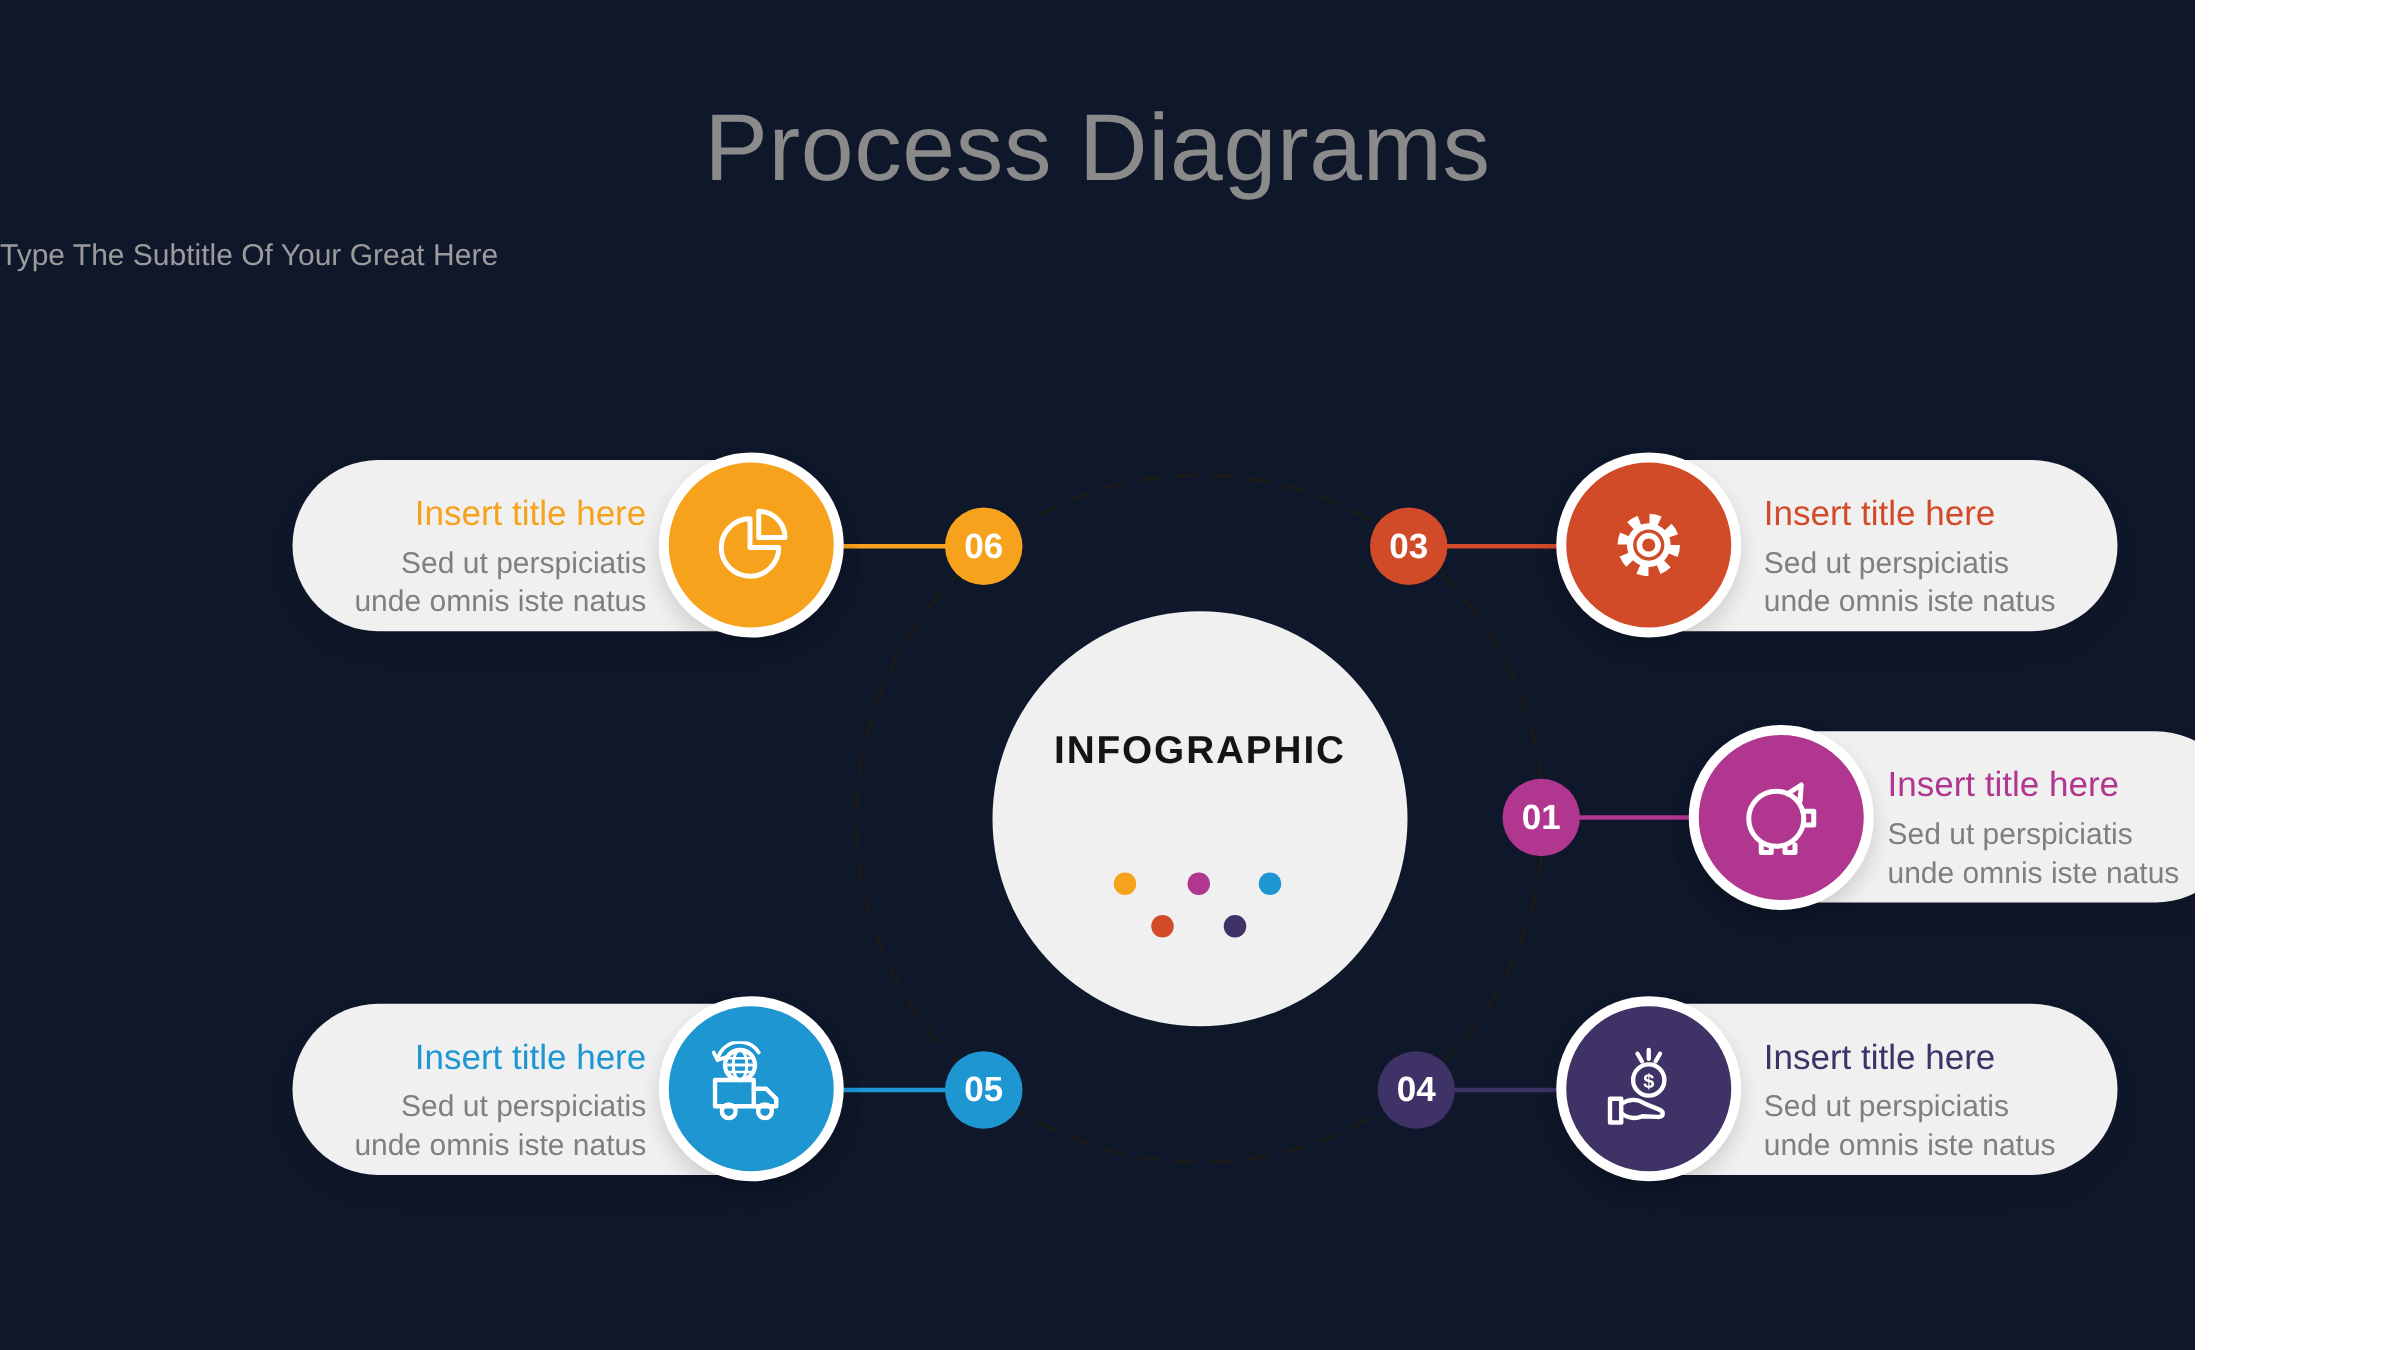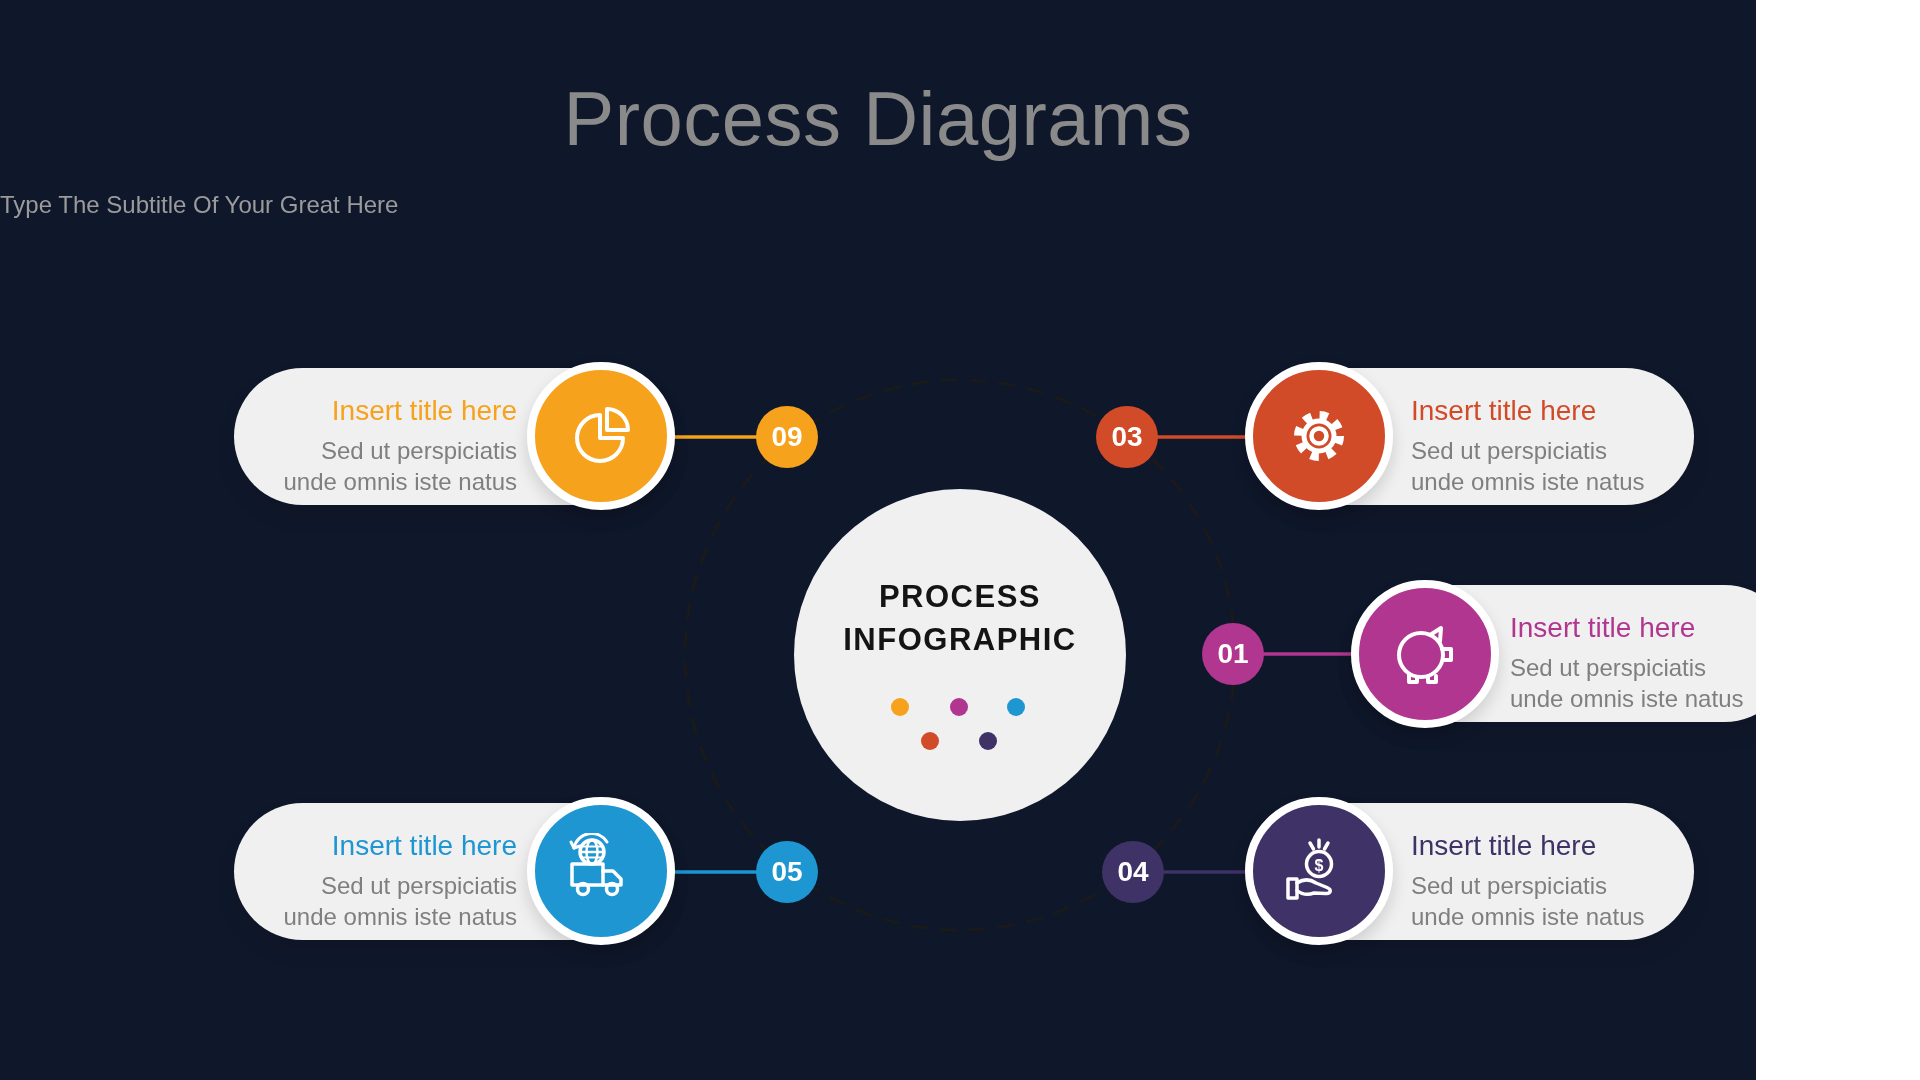--- a/index.html
+++ b/index.html
@@ -73,21 +73,20 @@
     <circle cx="960" cy="655" r="275" fill="none" stroke="#1a1a1a" stroke-width="3" stroke-dasharray="17 12"></circle>
     <line x1="601" y1="437" x2="787" y2="437" stroke-width="3.5" stroke="#F6A21D"></line>
     <line x1="1319" y1="437" x2="1127" y2="437" stroke-width="3.5" stroke="#D14B28"></line>
     <line x1="1425" y1="654" x2="1233" y2="654" stroke-width="3.5" stroke="#B0368F"></line>
     <line x1="1319" y1="872" x2="1133" y2="872" stroke-width="3.5" stroke="#3E3266"></line>
     <line x1="601" y1="872" x2="787" y2="872" stroke-width="3.5" stroke="#1E96D2"></line>
   </svg>
 
   <div class="center-circle">
     <div class="center-title">
-      <div class="ct1">PROCESS</div>
       <div class="ct2">INFOGRAPHIC</div>
     </div>
     <span class="dot" style="left: 97px; top: 209px; background: rgb(246, 162, 29);"></span>
     <span class="dot" style="left: 156px; top: 209px; background: rgb(176, 54, 143);"></span>
     <span class="dot" style="left: 213px; top: 209px; background: rgb(30, 150, 210);"></span>
     <span class="dot" style="left: 127px; top: 243px; background: rgb(209, 75, 40);"></span>
     <span class="dot" style="left: 185px; top: 243px; background: rgb(62, 50, 102);"></span>
   </div>
 
   <div class="card card-left" id="card-1" style="--c: #F6A21D;">
@@ -96,21 +95,21 @@
       <span>Sed ut perspiciatis</span><br>
       <span>unde omnis iste natus</span>
     </div>
   </div>
   <div class="icon-circle" id="icon-1" style="--c: #F6A21D;">
     <svg width="76" height="76" viewBox="0 0 76 76" stroke-width="4">
       <path d="M37 17 A 23 23 0 1 0 60 40 L 37 40 Z"></path>
       <path d="M44 11 A 21 21 0 0 1 65 32 L 44 32 Z"></path>
     </svg>
   </div>
-  <div class="node" id="node-1" style="--c: #F6A21D;">09</div>
+  <div class="node" id="node-1" style="--c: #F6A21D;">06</div>
 
   <div class="card card-right" id="card-2" style="--c: #D14B28;">
     <div class="card-title">Insert title here</div>
     <div class="card-body">
       <span>Sed ut perspiciatis</span><br>
       <span>unde omnis iste natus</span>
     </div>
   </div>
   <div class="icon-circle" id="icon-2" style="--c: #D14B28;">
     <svg width="76" height="76" viewBox="0 0 76 76">

